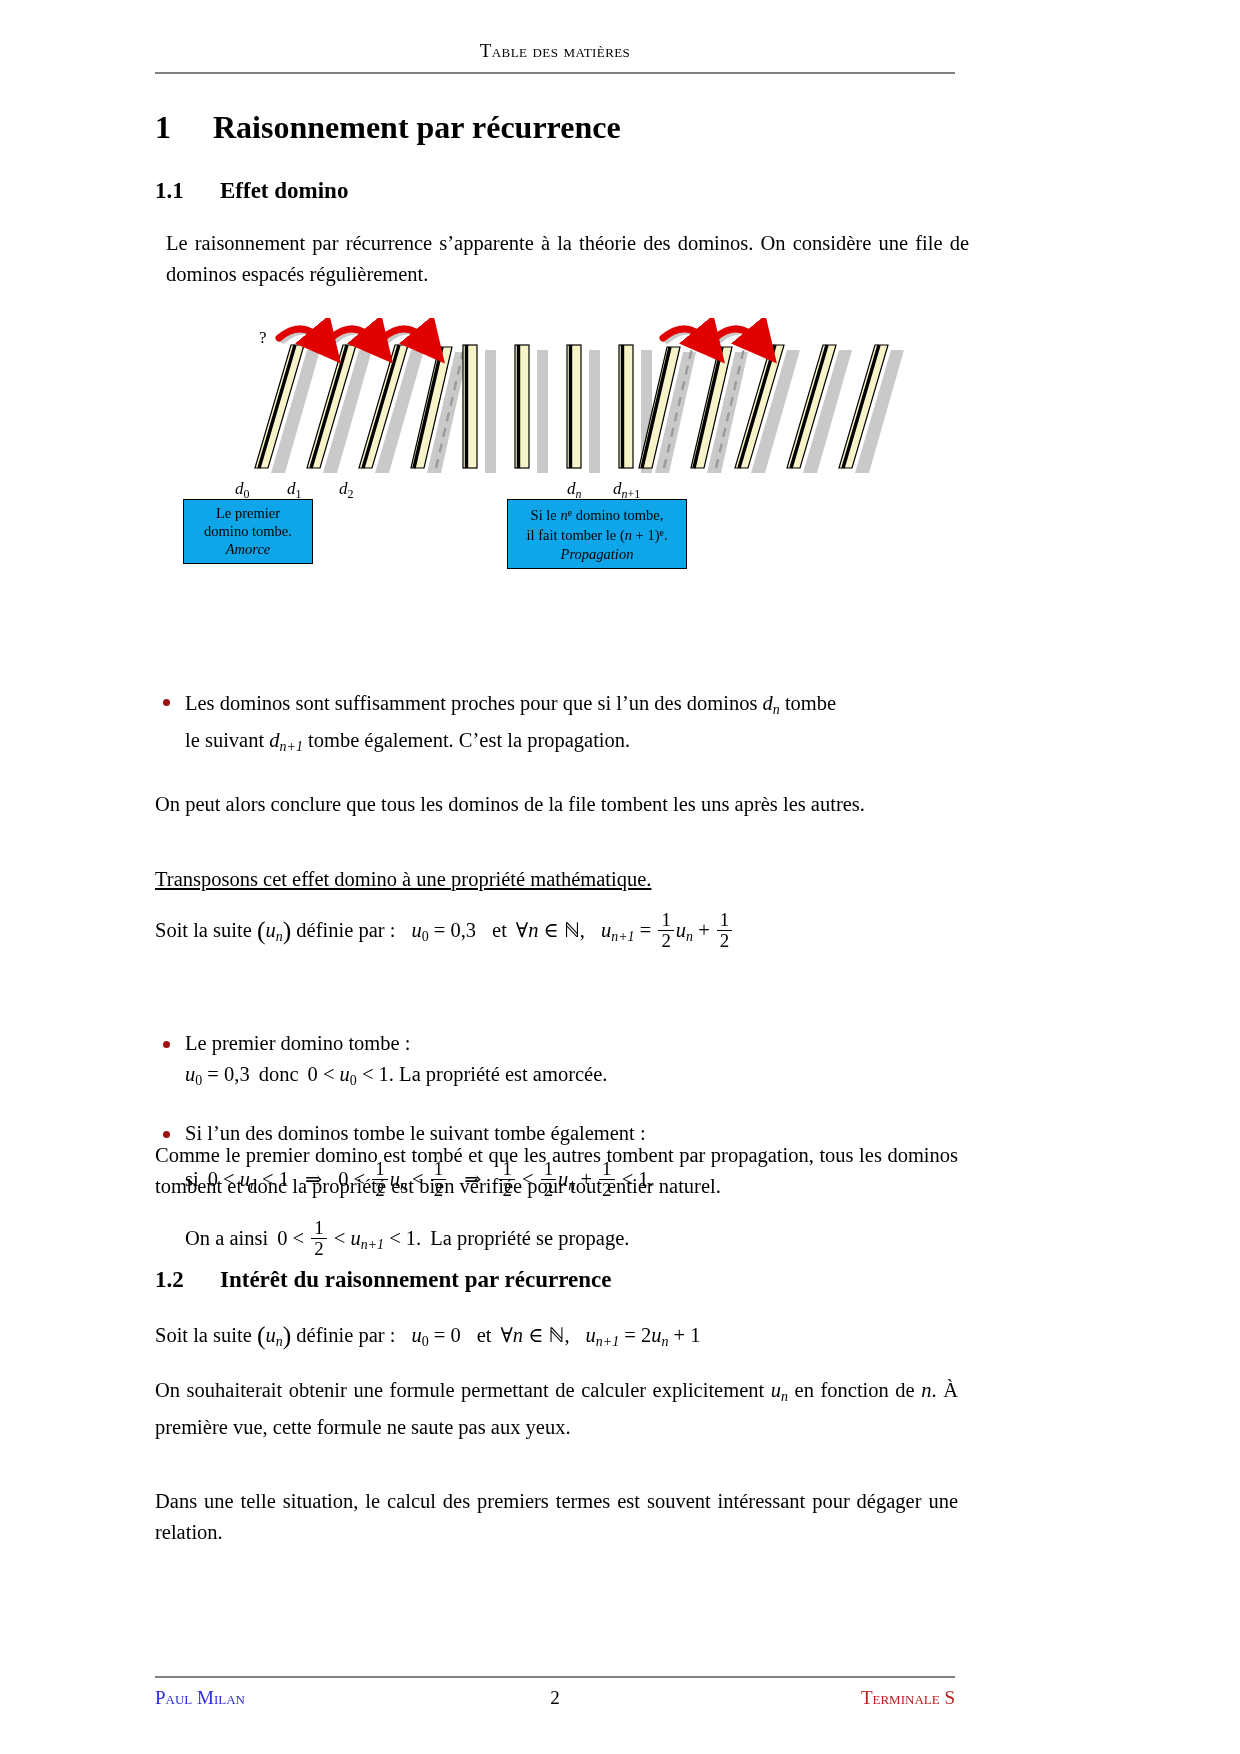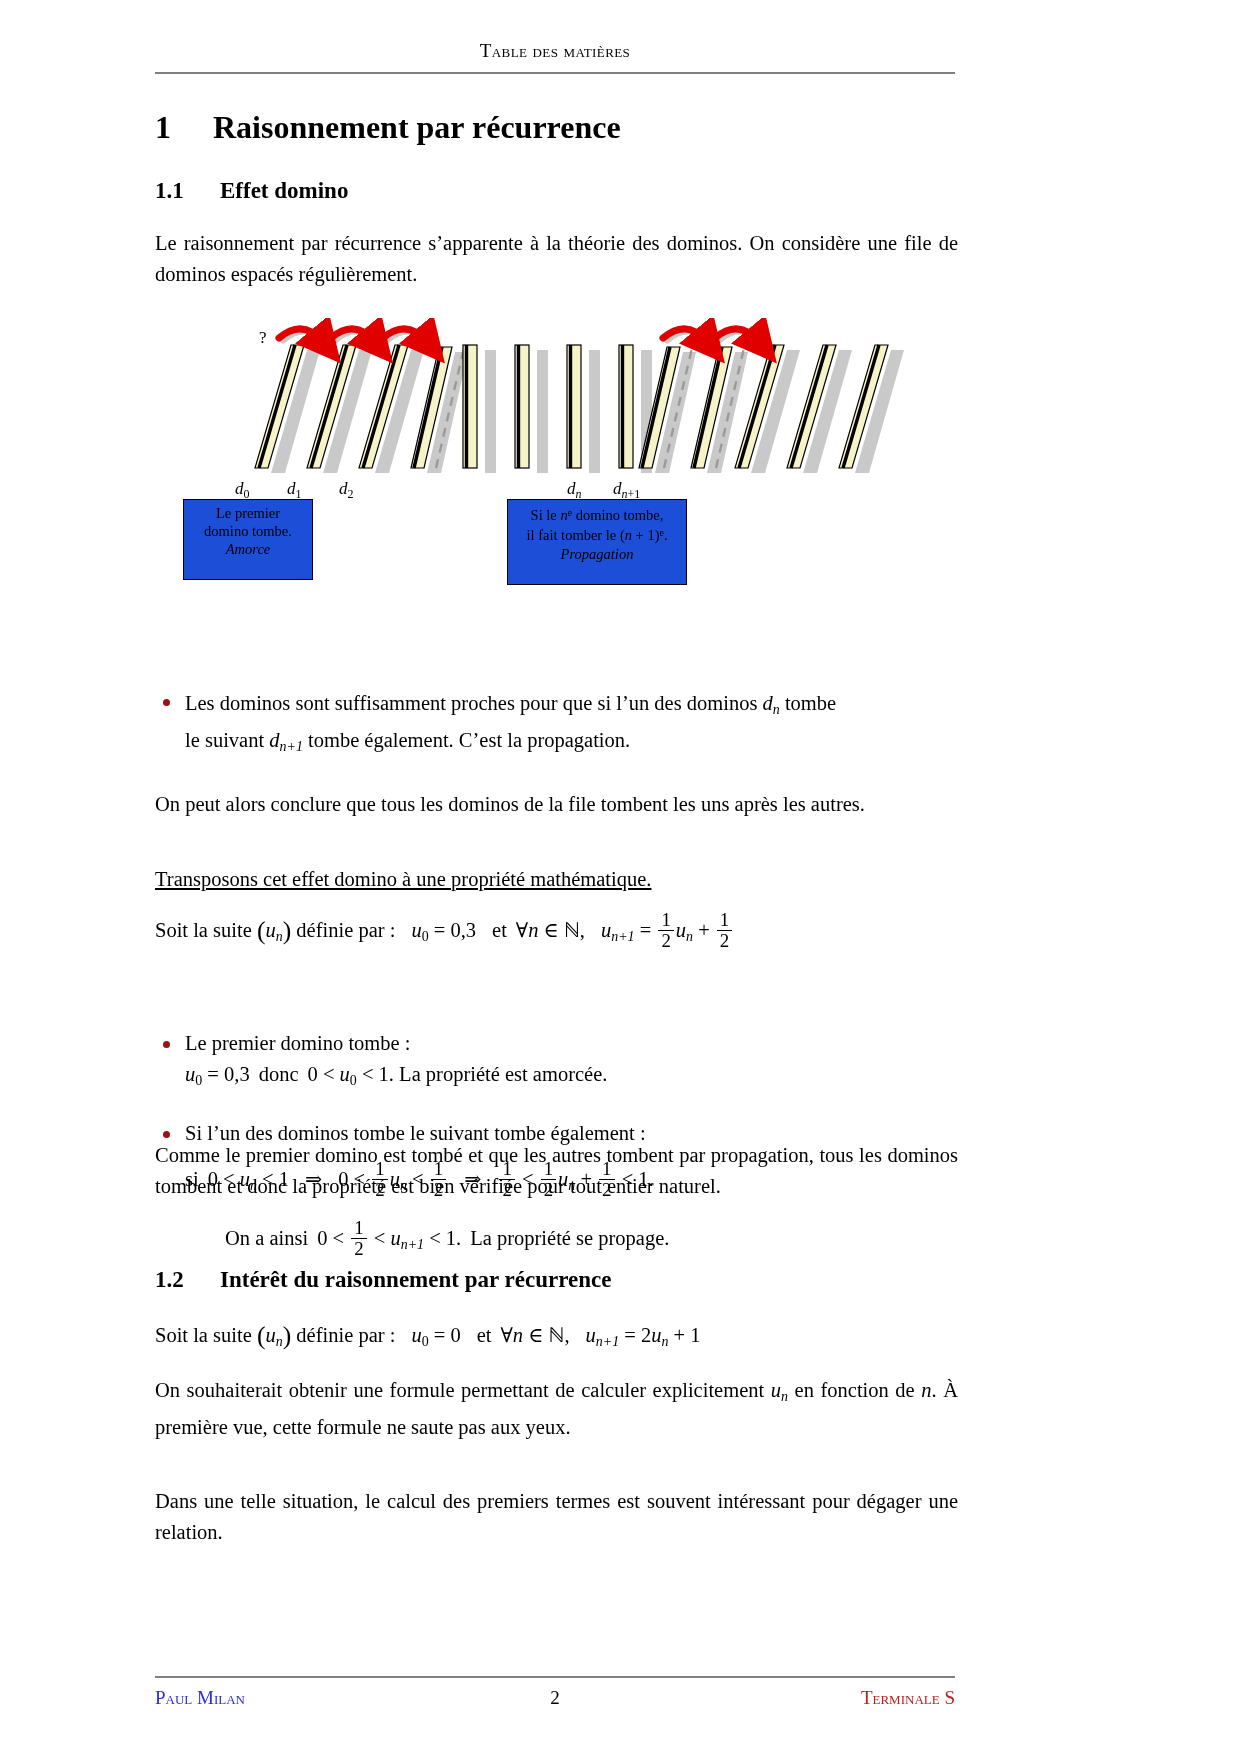--- a/index.html
+++ b/index.html
@@ -80,25 +80,25 @@
   .nbsp { display:inline-block; width:9px; }
   .gap { display:inline-block; width:16px; }
 
   
   .figure { position:absolute; left:155px; top:318px; width:805px; height:260px; }
   .figure svg { display:block; }
 
   .capbox {
     position:absolute;
     border:1.6px solid #000;
-    background:#1d4ed8;
+    background:#0ea5e9;
     text-align:center;
     font-size:14.5px;
     line-height:18px;
-    padding:4px 6px 21px 6px;
+    padding:4px 6px 5px 6px;
     box-sizing:border-box;
   }
   .capbox .it { font-style:italic; }
 
   
   .footer-rule {
     position:absolute; left:155px; top:1676px; width:800px; height:2px;
     background:#808080;
   }
   .footer { position:absolute; top:1687px; height:30px; font-size:19px; font-variant:small-caps; }
@@ -115,21 +115,21 @@
   <div class="header-rule"></div>
 
   <div class="h1">
     <span class="num">1</span><span>Raisonnement par récurrence</span>
   </div>
 
   <div class="h2">
     <span class="num">1.1</span><span>Effet domino</span>
   </div>
 
-  <div class="para" style="top:228px;">Le raisonnement par récurrence s’apparente à la théorie des dominos. On considère une file de dominos espacés régulièrement.</div>
+  <div class="para" style="top:228px;margin-left:11px;">Le raisonnement par récurrence s’apparente à la théorie des dominos. On considère une file de dominos espacés régulièrement.</div>
 
   <div class="figure">
     <svg width="805" height="200" viewBox="0 0 805 200">
       <defs>
         <marker id="ah" markerWidth="7" markerHeight="7" refX="2.4" refY="3.2" orient="auto">
           <path d="M0,0 L6.4,3.2 L0,6.4 z" fill="#e00000"></path>
         </marker>
       </defs>
 
       <g fill="#c9c9c9">
@@ -286,21 +286,21 @@
       <span>Le premier domino tombe :</span><br>
       <i class="m">u</i><span class="subn">0</span><span> = </span><span>0,3</span><span class="nbsp"></span><span>donc</span><span class="nbsp"></span><span>0 &lt; </span><i class="m">u</i><span class="subn">0</span><span> &lt; 1. La propriété est amorcée.</span>
     </div>
 
     <div class="bullet big" style="margin-top:22px;">
       <span class="dot"></span>
       <span>Si l’un des dominos tombe le suivant tombe également :</span>
       <div style="line-height:52px; margin-top:4px;">
         <span>si</span><span class="nbsp"></span><span>0 &lt; </span><i class="m">u</i><span class="sub">n</span><span> &lt; 1</span><span class="gap"></span><span>⇒</span><span class="gap"></span><span>0 &lt; </span><span class="frac"><span class="n">1</span><span class="d">2</span></span><i class="m">u</i><span class="sub">n</span><span> &lt; </span><span class="frac"><span class="n">1</span><span class="d">2</span></span><span class="gap"></span><span>⇒</span><span class="gap"></span><span class="frac"><span class="n">1</span><span class="d">2</span></span><span> &lt; </span><span class="frac"><span class="n">1</span><span class="d">2</span></span><i class="m">u</i><span class="sub">n</span><span> + </span><span class="frac"><span class="n">1</span><span class="d">2</span></span><span> &lt; 1.</span>
       </div>
-      <div style="line-height:52px;margin-left:40px;">
+      <div style="line-height:52px;">
         <span>On a ainsi</span><span class="nbsp"></span><span>0 &lt; </span><span class="frac"><span class="n">1</span><span class="d">2</span></span><span> &lt; </span><i class="m">u</i><span class="sub">n+1</span><span> &lt; 1.</span><span class="nbsp"></span><span>La propriété se propage.</span>
       </div>
     </div>
   </div>
 
   <div class="para" style="top:1140px;">Comme le premier domino est tombé et que les autres tombent par propagation, tous les dominos tombent et donc la propriété est bien vérifiée pour tout entier naturel.</div>
 
   <div class="h2b">
     <span class="num">1.2</span><span>Intérêt du raisonnement par récurrence</span>
   </div>

